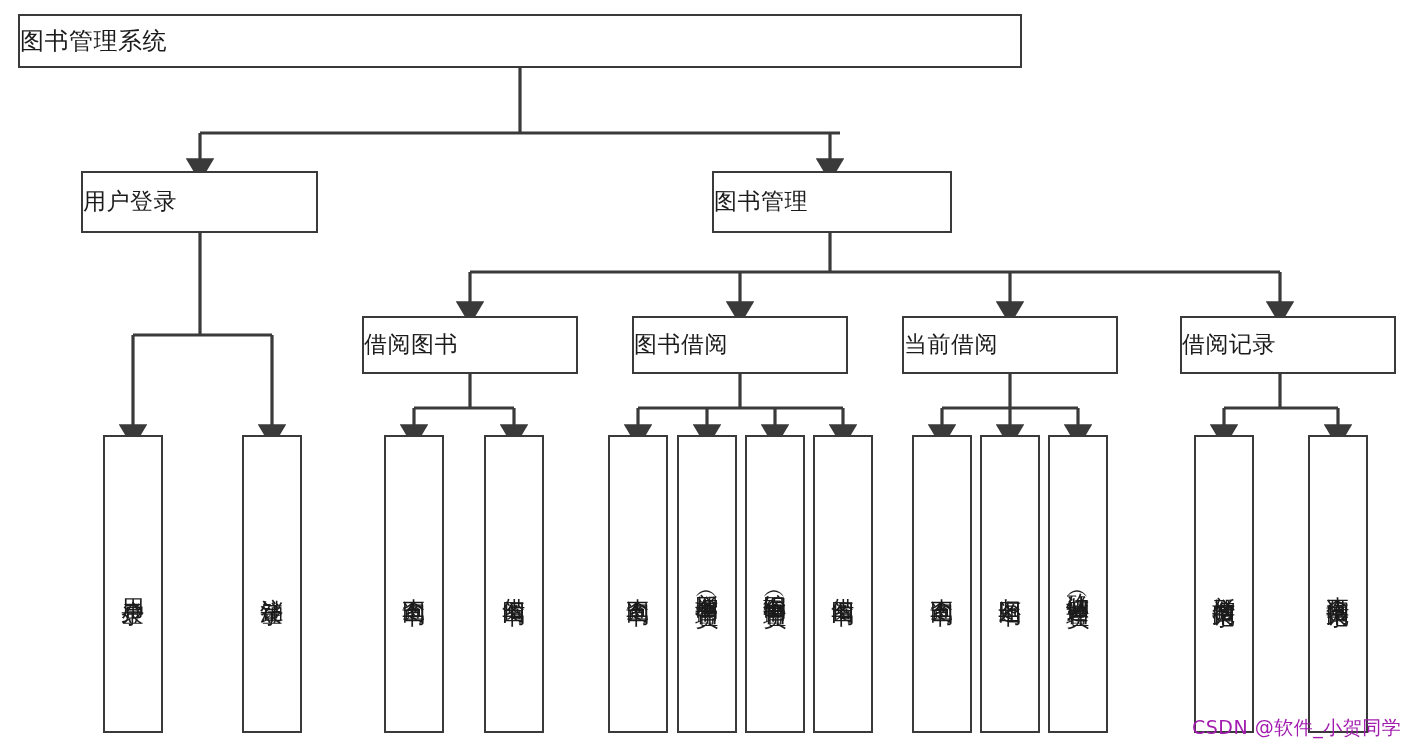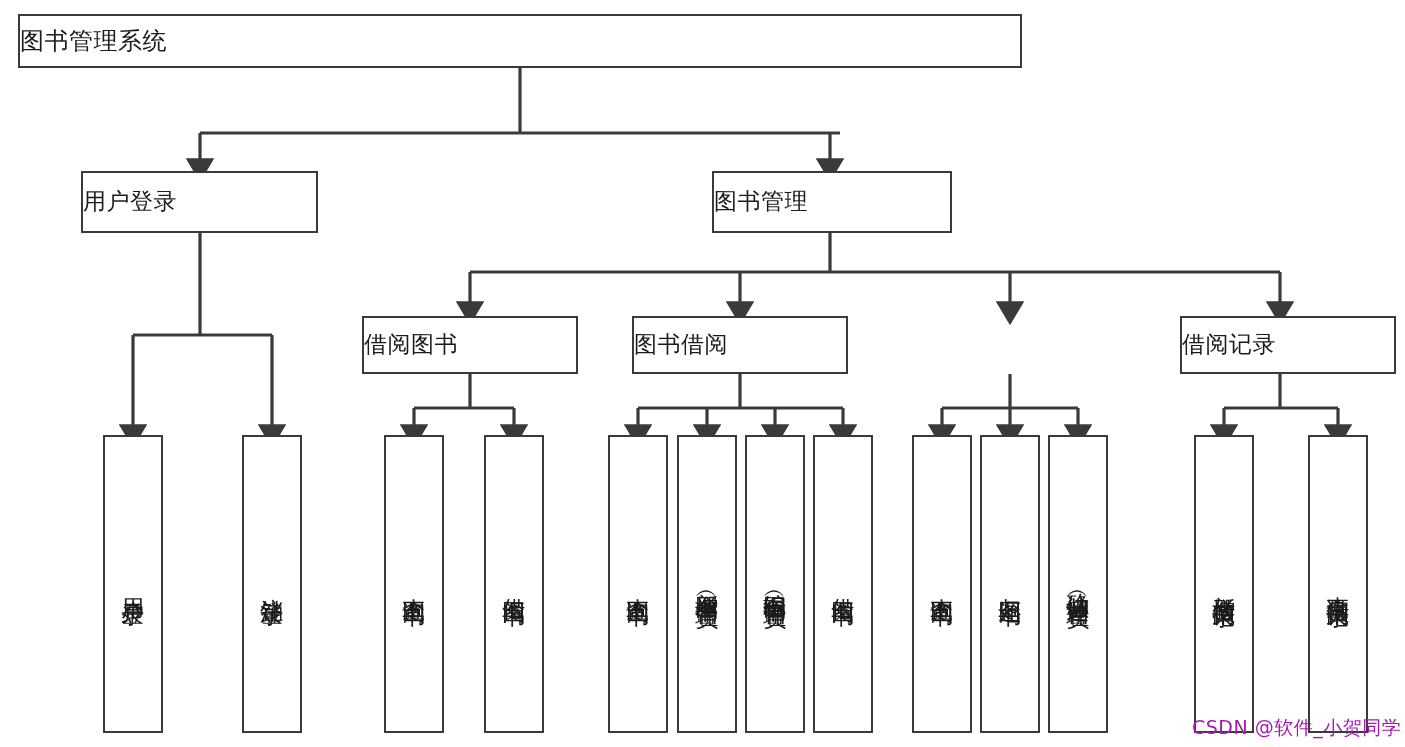--- a/index.html
+++ b/index.html
@@ -138,20 +138,23 @@
   <div class="node horiz" style="left:712px; top:171px; width:240px; height:62px;">
     <span class="node-label">图书管理</span>
   </div>
 
   <div class="node horiz" style="left:362px; top:316px; width:216px; height:58px;">
     <span class="node-label">借阅图书</span>
   </div>
   <div class="node horiz" style="left:632px; top:316px; width:216px; height:58px;font-family:Liberation Serif, serif;">
     <span class="node-label">图书借阅</span>
   </div>
+  <div class="node horiz" style="left:902px; top:316px; width:216px; height:58px;">
+    <span class="node-label">当前借阅</span>
+  </div>
   <div class="node horiz" style="left:1172px; top:316px; width:216px; height:58px;margin-left:8px;">
     <span class="node-label">借阅记录</span>
   </div>
 
   <div class="node vert" style="left:103px; top:435px; width:60px; height:298px;">
     <span class="node-label">用户登录</span>
   </div>
   <div class="node vert" style="left:242px; top:435px; width:60px; height:298px;">
     <span class="node-label">注销登录</span>
   </div>

